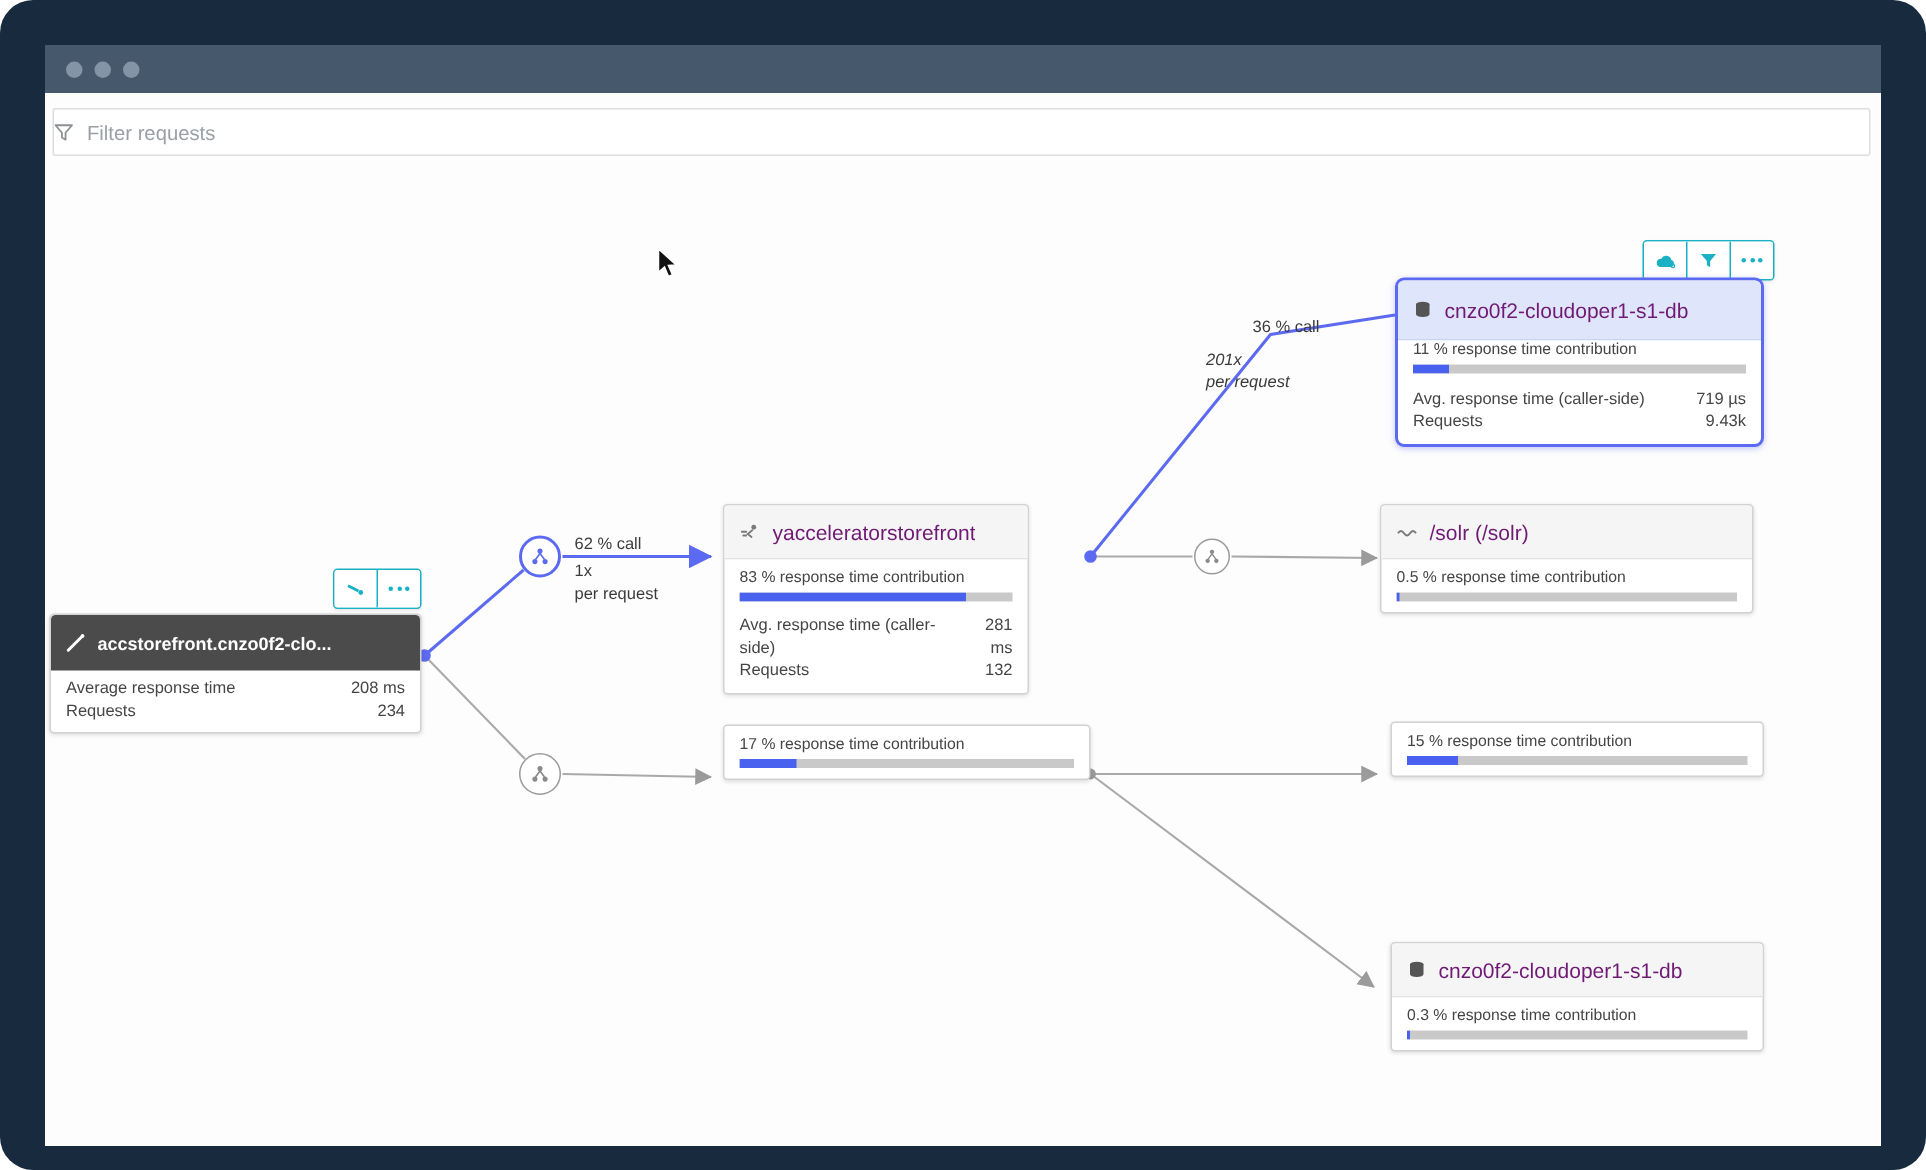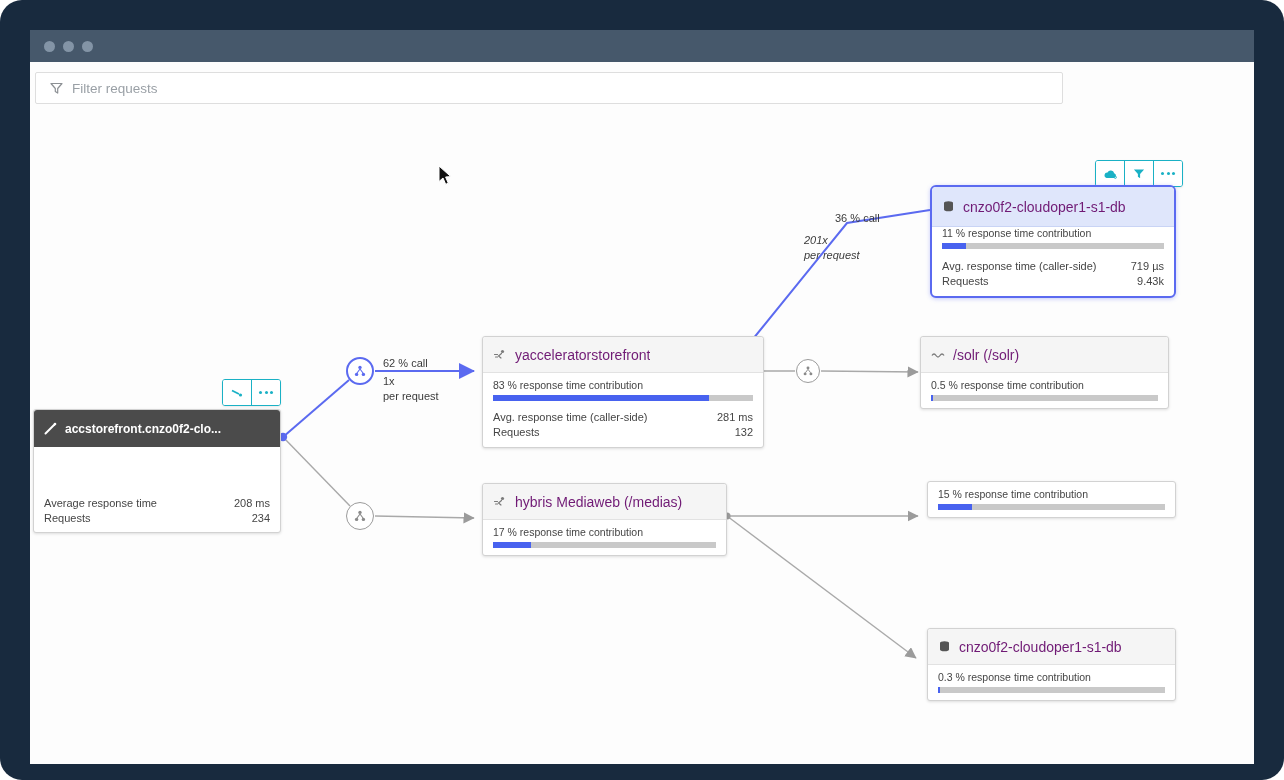--- a/index.html
+++ b/index.html
@@ -2,21 +2,21 @@
 <html><head>
 <meta charset="utf-8">
 <style>
   html,body{margin:0;padding:0;background:#ffffff;}
   body{width:1284px;height:780px;position:relative;font-family:"Liberation Sans",sans-serif;overflow:hidden;}
   .frame{position:absolute;inset:0;background:#182a3e;border-radius:22px;}
   .titlebar{position:absolute;left:30px;right:30px;top:30px;height:32px;background:#46586b;display:flex;align-items:center;padding-left:14px;gap:8px;}
   .tdot{width:11px;height:11px;border-radius:50%;background:#8394a6;}
   .content{position:absolute;left:30px;right:30px;top:62px;bottom:16px;background:#fdfdfd;overflow:hidden;}
   
-  .filterbar{position:absolute;left:5px;top:10px;width:1028px;height:32px;background:#fff;border:1px solid #dedede;border-radius:2px;display:flex;align-items:center;padding-left:14px;gap:9px;box-sizing:border-box;}
+  .filterbar{position:absolute;left:5px;top:10px;width:1212px;height:32px;background:#fff;border:1px solid #dedede;border-radius:2px;display:flex;align-items:center;gap:9px;box-sizing:border-box;}
   .filterbar .ph{color:#9aa0a6;font-size:13.5px;}
   
   svg.edges{position:absolute;left:0;top:0;width:1224px;height:702px;pointer-events:none;}
   
   .node{position:absolute;background:#fff;border:1px solid #d2d2d2;border-radius:3px;box-shadow:0 1px 3px rgba(0,0,0,.13);font-size:11px;color:#4a4a4a;box-sizing:border-box;}
   .node-header{display:flex;align-items:center;gap:8px;padding:0 10px;height:35px;background:#f5f5f5;border-bottom:1px solid #e2e2e2;border-radius:3px 3px 0 0;font-size:14px;color:#701a75;white-space:nowrap;overflow:hidden;}
   .node-header .ht{overflow:hidden;text-overflow:ellipsis;}
   .node.dark .node-header{background:#4b4b4b;color:#fff;height:37px;font-size:12px;font-weight:700;border-bottom:none;}
   .node.selected{border:2px solid #5b6af0;border-radius:6px;box-shadow:0 1px 4px rgba(91,106,240,.35);}
   .node.selected .node-header{background:#dfe6fb;border-bottom:1px solid #c9d4f5;border-radius:4px 4px 0 0;height:39px;}
@@ -161,35 +161,35 @@
     </div>
 
     <div class="node dark" style="left:3px;top:347px;width:248px;">
       <div class="node-header">
         <svg width="13" height="13" viewBox="0 0 13 13">
           <path d="M1.5,11.5 L10.5,2.5" stroke="#ffffff" stroke-width="2" stroke-linecap="round"></path>
           <circle cx="11" cy="2" r="1.3" fill="#ffffff"></circle>
         </svg>
         <span class="ht">accstorefront.cnzo0f2-clo...</span>
       </div>
-      <div class="node-body" style="padding:5px 10px 6px;margin-top:44px;">
+      <div class="node-body" style="padding:5px 10px 6px;">
         <div class="stats" style="margin-top:0;">
           <div class="stat-row">
             <span>Average response time</span>
             <span class="val">208 ms</span>
           </div>
           <div class="stat-row">
             <span>Requests</span>
             <span class="val">234</span>
           </div>
         </div>
       </div>
     </div>
 
-    <div class="node" style="left:452px;top:274px;width:282px;">
+    <div class="node" style="left:452px;top:274px;width:204px;">
       <div class="node-header">
         <svg width="14" height="12" viewBox="0 0 14 12">
           <circle cx="9.5" cy="2.5" r="1.6" fill="#7a7a7a"></circle>
           <path d="M8.5,4.5 L5.5,7 L8,9 M1.5,5.5 h3 M2.5,8 h2" stroke="#7a7a7a" stroke-width="1.2" fill="none" stroke-linecap="round"></path>
         </svg>
         <span class="ht">yacceleratorstorefront</span>
       </div>
       <div class="node-body">
         <div class="contrib">83 % response time contribution</div>
         <div class="bar">
@@ -243,27 +243,20 @@
       </div>
       <div class="node-body">
         <div class="contrib">0.5 % response time contribution</div>
         <div class="bar">
             <div class="bar-fill" style="width: 0.5%;"></div>
           </div>
       </div>
     </div>
 
     <div class="node" style="left:452px;top:421px;width:245px;">
-      <div class="node-header">
-        <svg width="14" height="12" viewBox="0 0 14 12">
-          <circle cx="9.5" cy="2.5" r="1.6" fill="#7a7a7a"></circle>
-          <path d="M8.5,4.5 L5.5,7 L8,9 M1.5,5.5 h3 M2.5,8 h2" stroke="#7a7a7a" stroke-width="1.2" fill="none" stroke-linecap="round"></path>
-        </svg>
-        <span class="ht">hybris Mediaweb (/medias)</span>
-      </div>
       <div class="node-body">
         <div class="contrib">17 % response time contribution</div>
         <div class="bar">
             <div class="bar-fill" style="width: 17%;"></div>
           </div>
       </div>
     </div>
 
     <div class="node" style="left:897px;top:419px;width:249px;">
       <div class="node-body">

